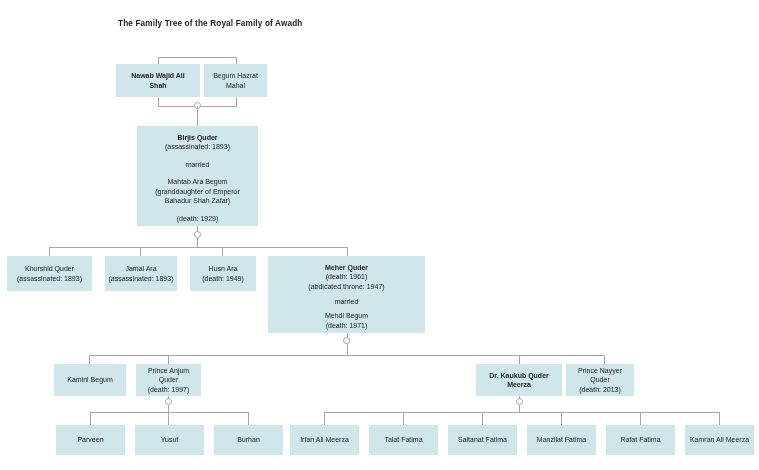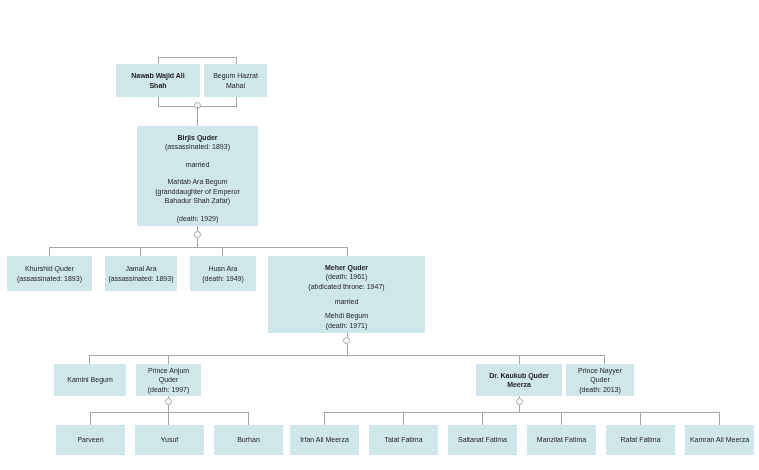--- a/index.html
+++ b/index.html
@@ -66,20 +66,21 @@
     border-radius: 50%;
     background: #ffffff;
     box-sizing: border-box;
   }
 </style>
 </head>
 <body>
 
 <div id="canvas">
 
+  <div id="page-title">The Family Tree of the Royal Family of Awadh</div>
 
   <div class="hline" style="left:158px; top:57px; width:78px;"></div>
   <div class="vline" style="left:158px; top:57px; height:7px;"></div>
   <div class="vline" style="left:236px; top:57px; height:7px;"></div>
 
   <div class="node" style="left:116px; top:64px; width:84px; height:33px;">
     <span class="ln bold">Nawab Wajid Ali</span>
     <span class="ln bold">Shah</span>
   </div>
 

